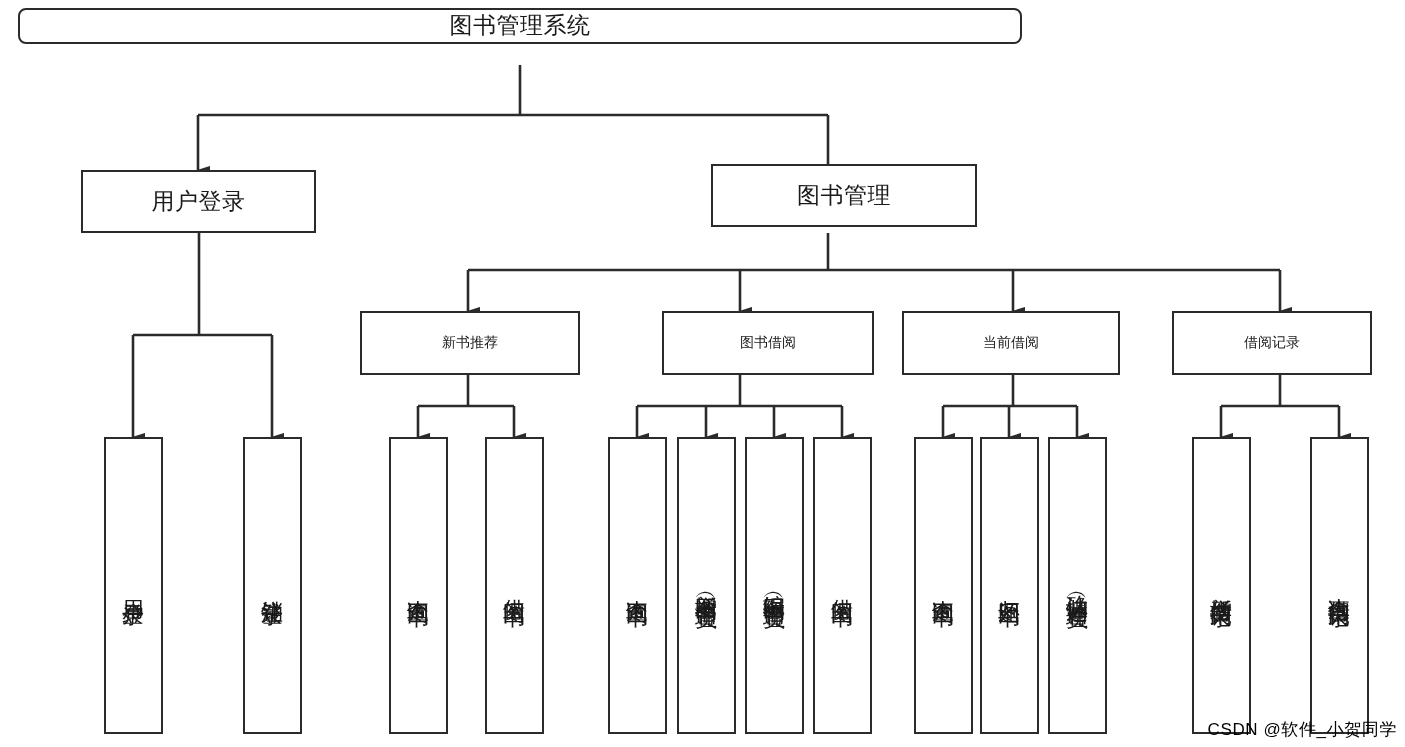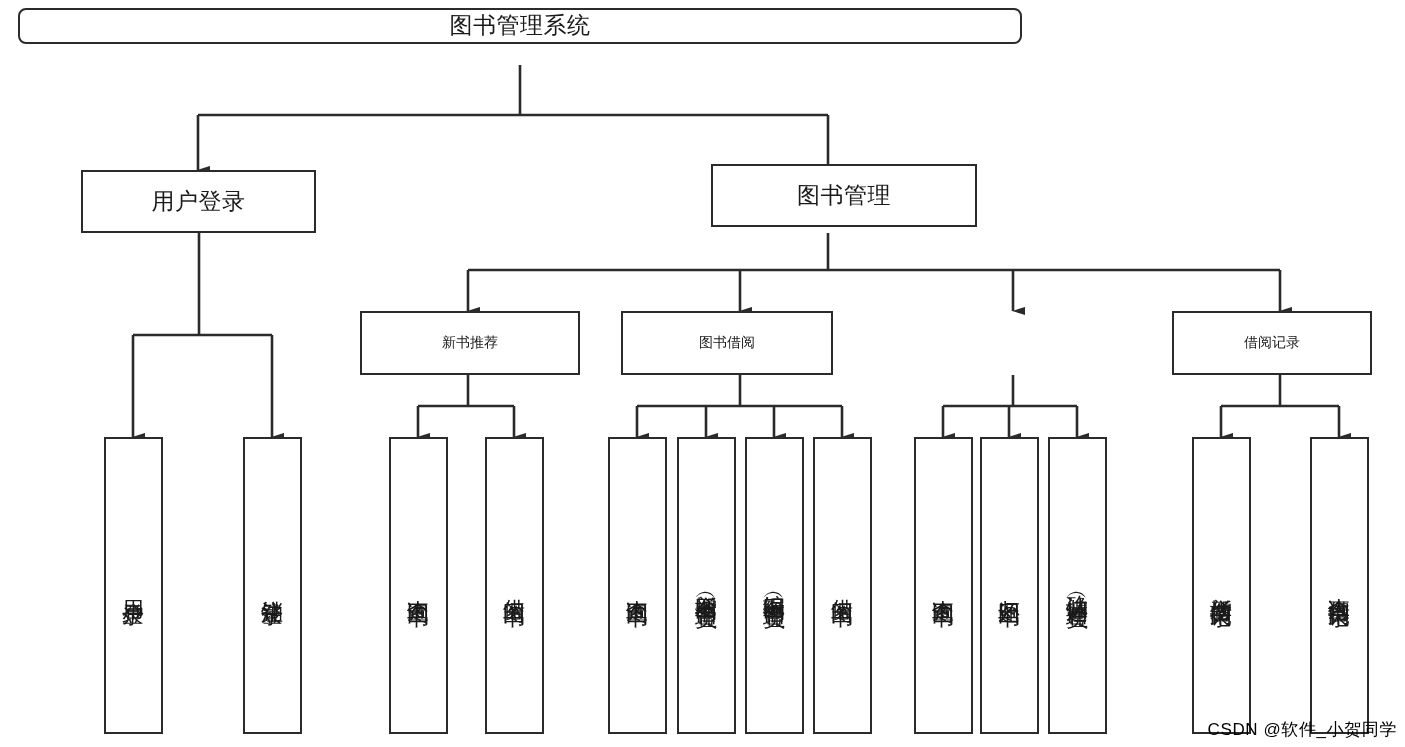--- a/index.html
+++ b/index.html
@@ -131,22 +131,25 @@
   <div class="node node-h" style="left:81px; top:170px; width:235px; height:63px;">
     <span>用户登录</span>
   </div>
   <div class="node node-h" style="left:711px; top:164px; width:266px; height:63px;">
     <span>图书管理</span>
   </div>
 
   <div class="node node-l3" style="left:360px; top:311px; width:220px; height:64px;">
     <span>新书推荐</span>
   </div>
-  <div class="node node-l3" style="left:621px; top:311px; width:212px; height:64px;">
+  <div class="node node-l3" style="left:662px; top:311px; width:212px; height:64px;">
     <span>图书借阅</span>
+  </div>
+  <div class="node node-l3" style="left:902px; top:311px; width:218px; height:64px;">
+    <span>当前借阅</span>
   </div>
   <div class="node node-l3" style="left:1172px; top:311px; width:200px; height:64px;">
     <span>借阅记录</span>
   </div>
 
   <div class="node node-v" style="left:104px; top:437px; width:59px; height:297px;">
     <span class="vlabel">用户登录</span>
   </div>
   <div class="node node-v" style="left:243px; top:437px; width:59px; height:297px;">
     <span class="vlabel">注销登录</span>

